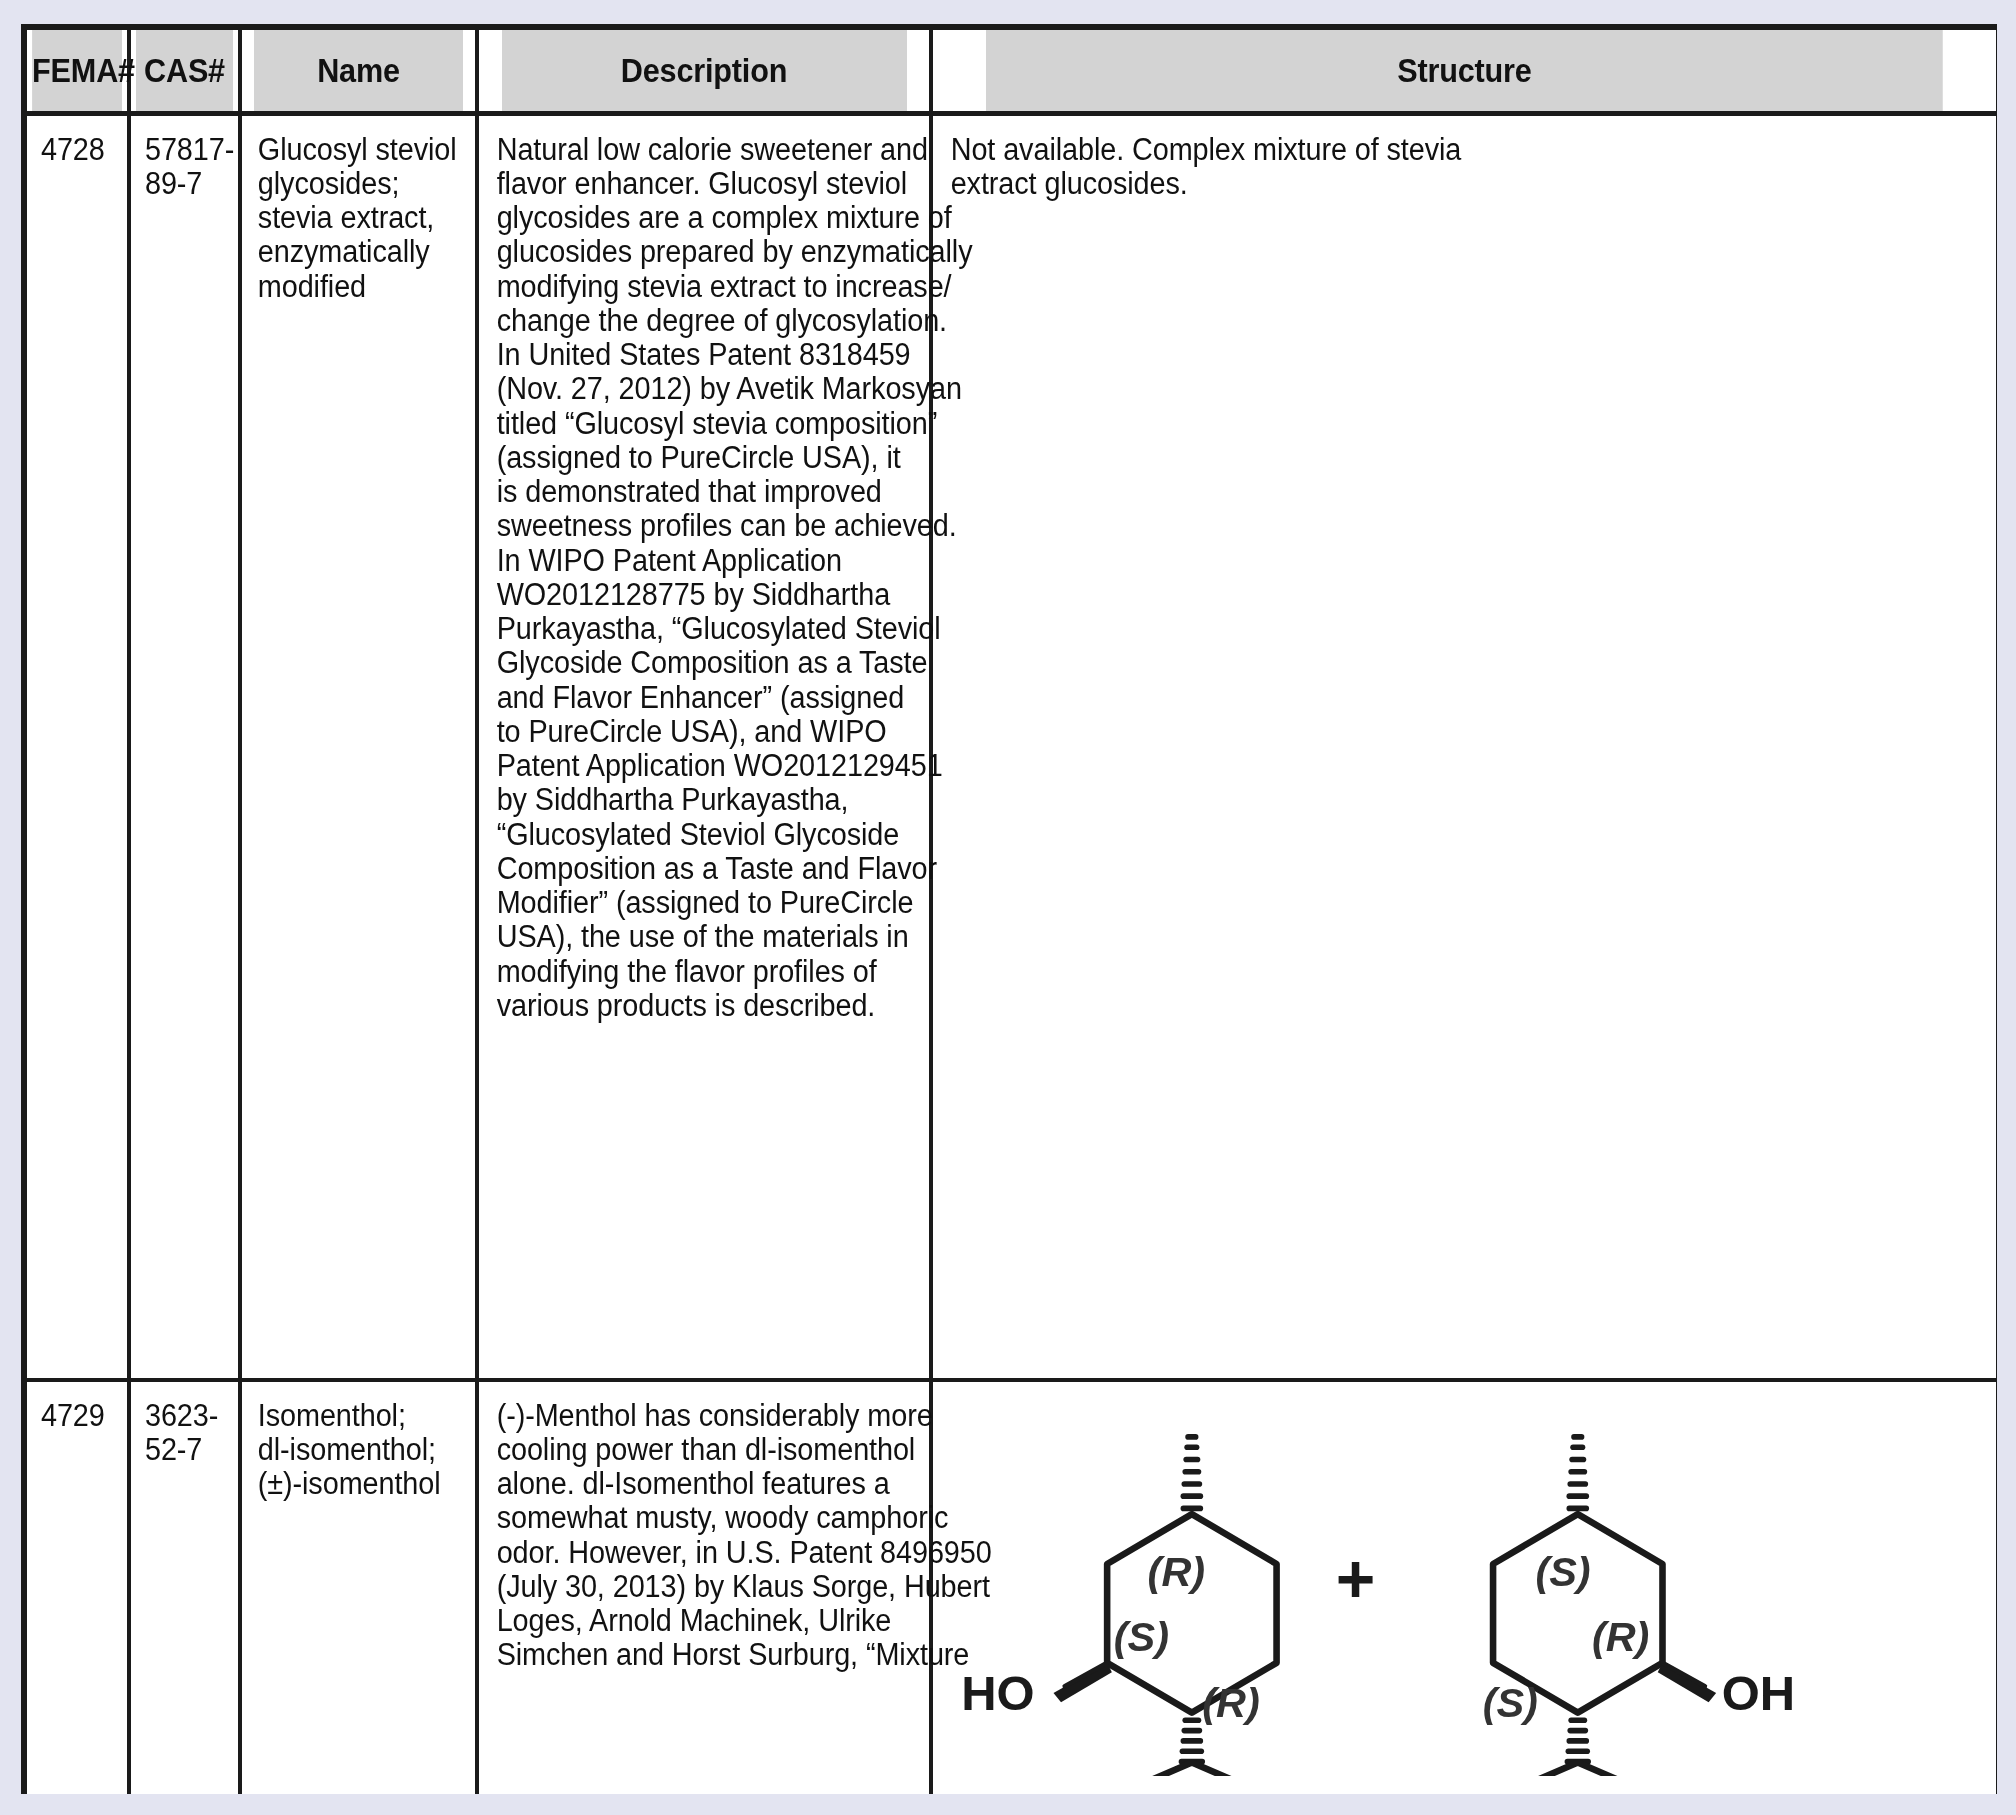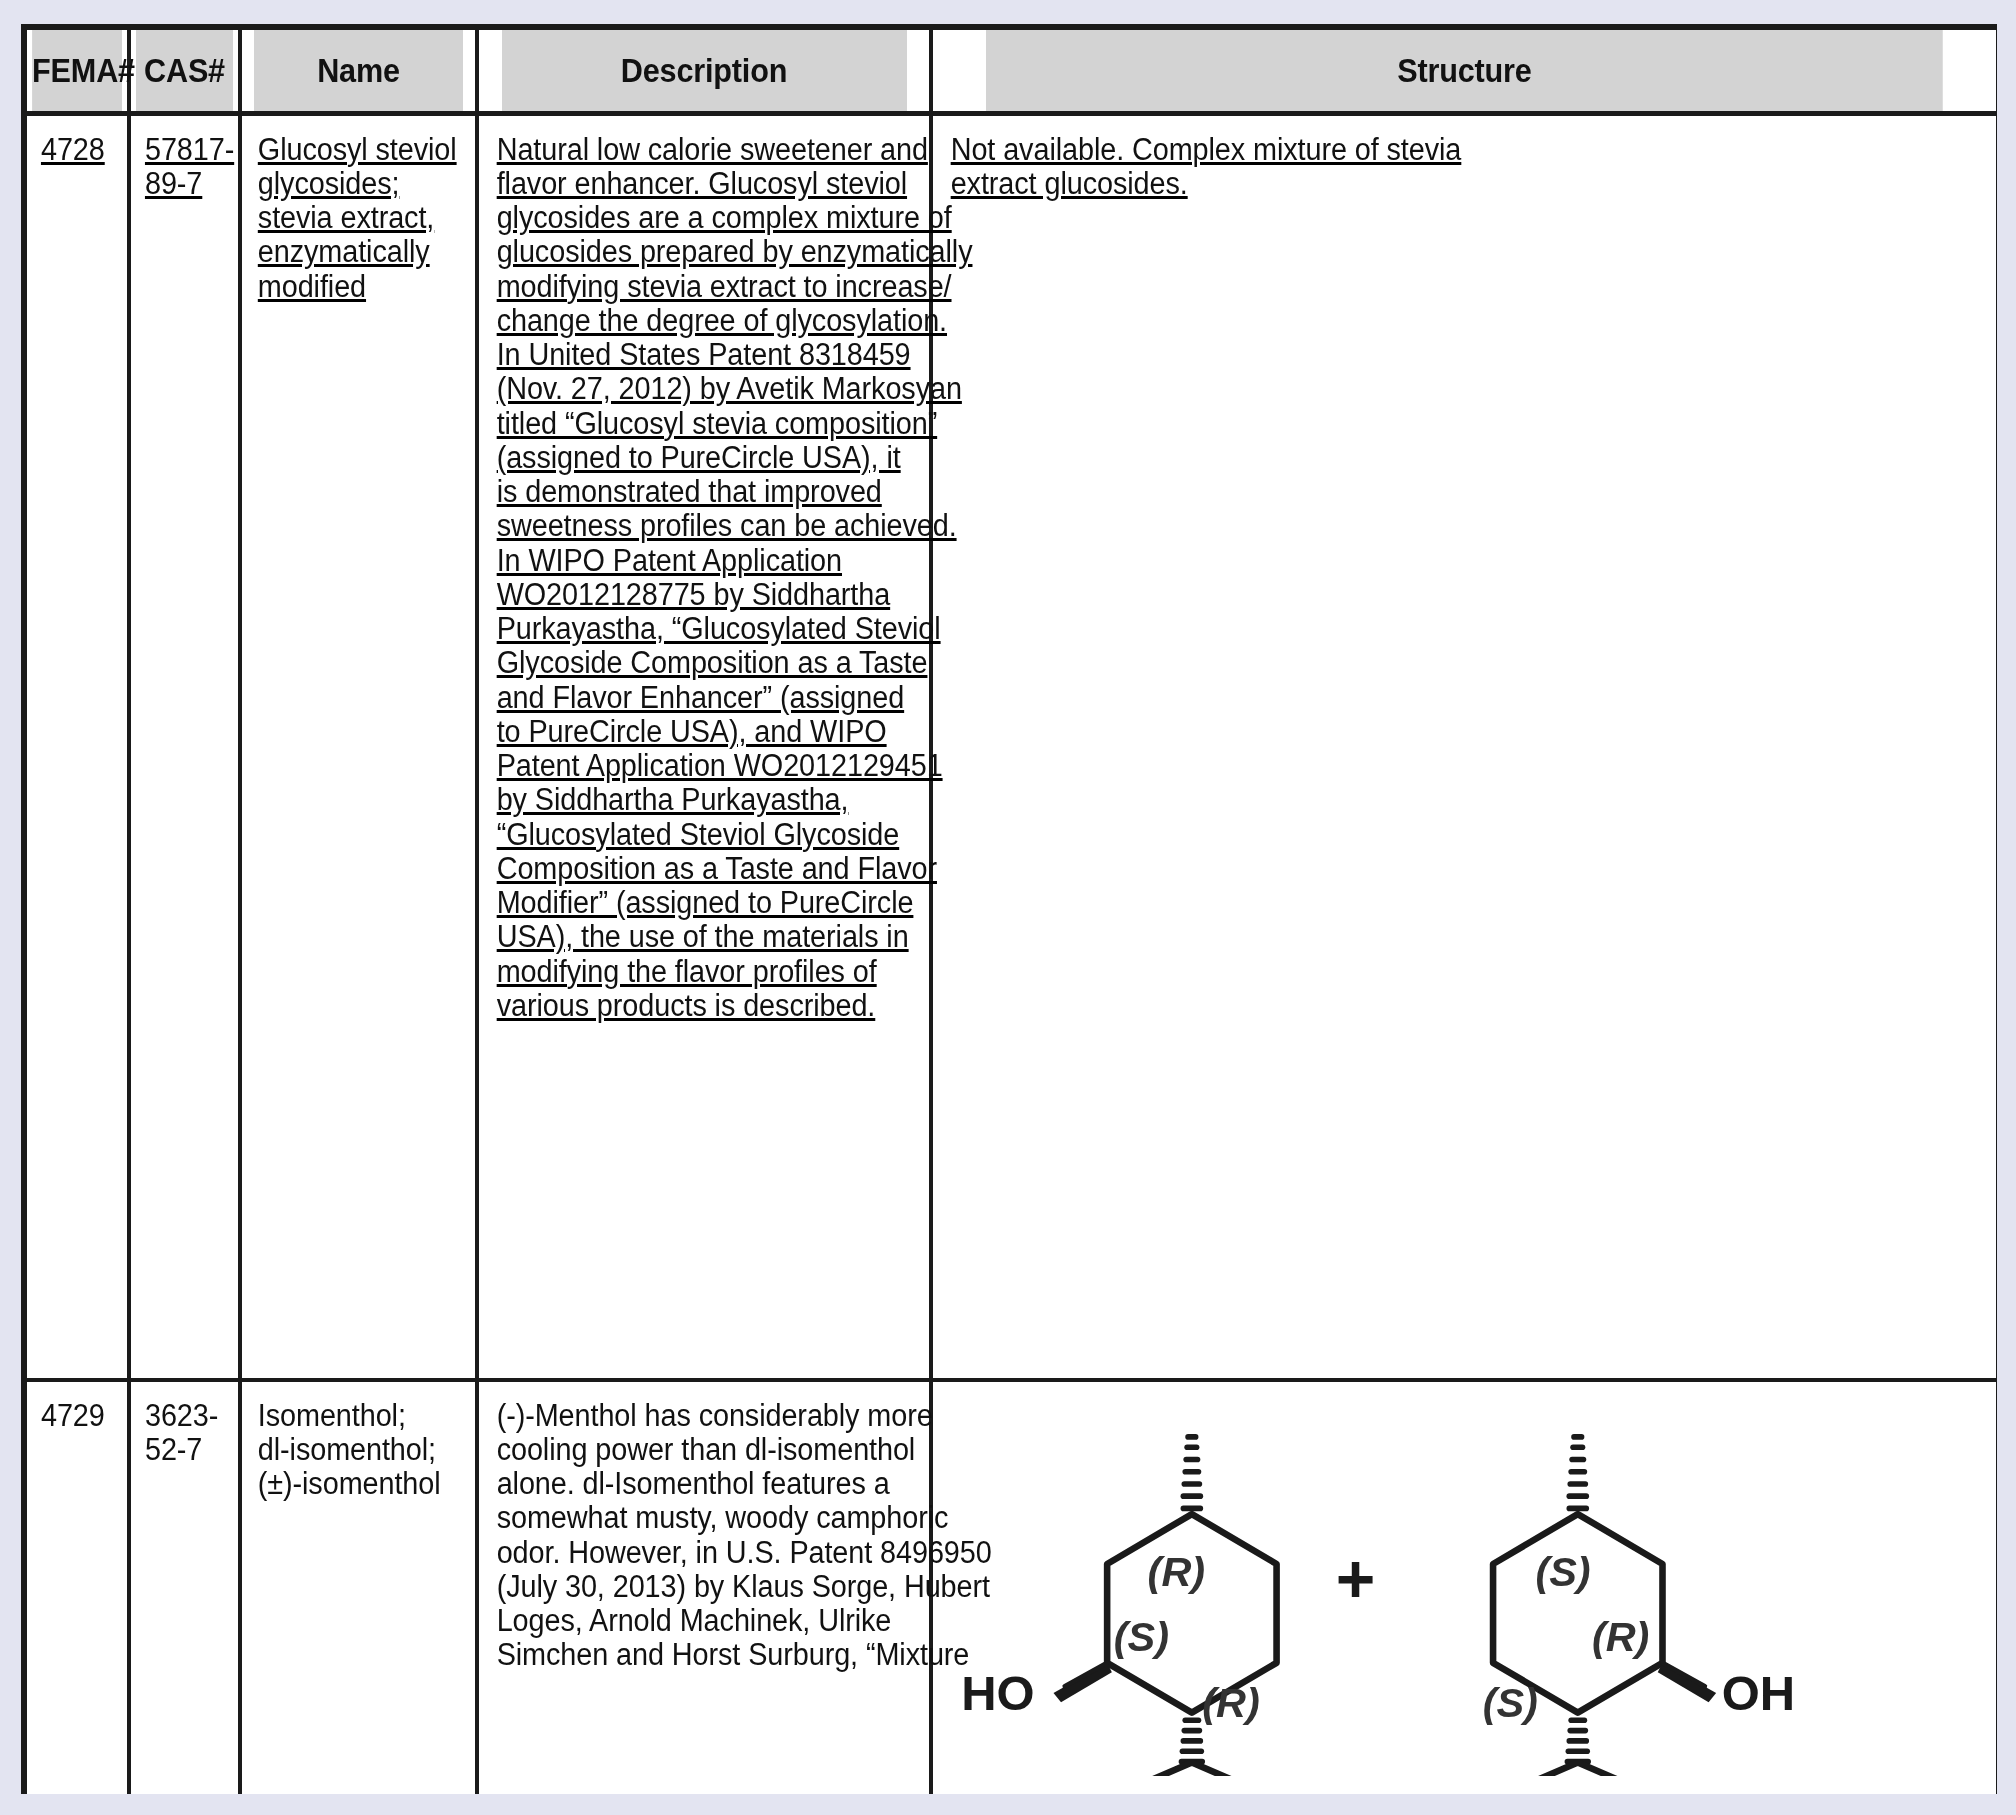--- a/index.html
+++ b/index.html
@@ -93,21 +93,21 @@
   }
   .cell-inner.tight {
     padding-left: 15px;
     padding-right: 5.6px;
   }
   .cell-inner .ln { display: block; white-space: nowrap; }
 
   .desc-cell .cell-inner { padding-left: 19px; padding-right: 3.8px; }
   .struct-cell .cell-inner { padding-left: 19px; padding-right: 9.4px; }
 
-  .row1-body { height: 1262px; text-decoration: underline; }
+  .row1-body { height: 1262px; }
   .row2-body { height: 412px; }
 
   
   .struct-art {
     position: relative;
     width: 1026px;
     height: 377px;
     margin: 17px 0 0 0;
   }
   .struct-art svg { display: block; }

